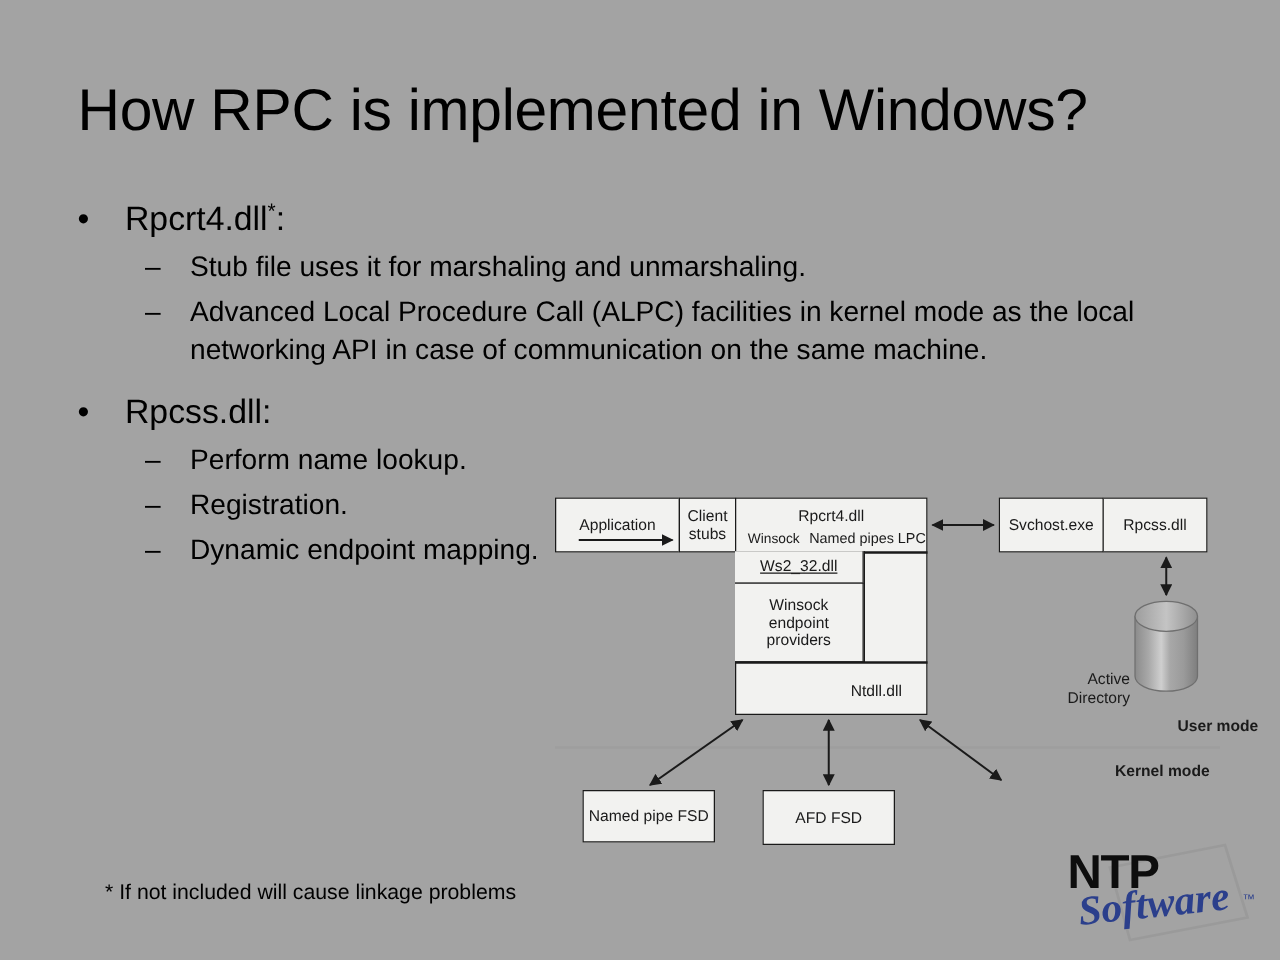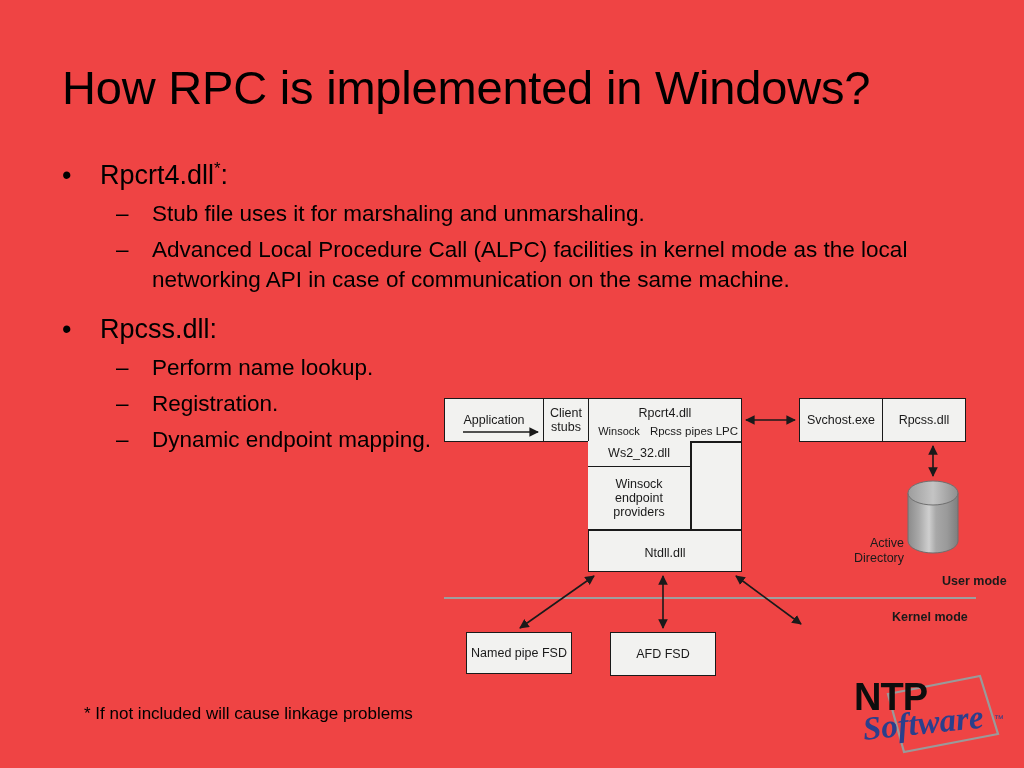--- a/index.html
+++ b/index.html
@@ -9,21 +9,21 @@
     background: #ffffff;
   }
   body {
     font-family: "Liberation Sans", sans-serif;
     color: #000000;
   }
   #slide {
     position: relative;
     width: 1024px;
     height: 768px;
-    background: #ef4444;
+    background: #a3a3a3;
     overflow: hidden;
   }
 
   
   #slide-title {
     position: absolute;
     left: 62px;
     top: 62px;
     width: 900px;
     font-size: 47px;
@@ -214,40 +214,40 @@
 
     <div class="dbox" style="left:144px; top:20px; width:154px; height:174px; display:block;"></div>
 
     <div class="dplain" style="left:144px; top:28px; width:154px;">
       <span>Rpcrt4.dll</span>
     </div>
     <div class="dplain" style="left:146px; top:47px; width:58px; font-size:11px;">
       <span>Winsock</span>
     </div>
     <div class="dplain" style="left:202px; top:47px; width:96px; font-size:11.5px;">
-      <span>Rpcss pipes LPC</span>
+      <span>Named pipes LPC</span>
     </div>
 
     <div class="hline" style="left:144px; top:63px; width:154px;"></div>
 
     <div class="vline" style="left:246px; top:63px; height:89px;"></div>
 
-    <div class="dbox" style="left:144px; top:63px; width:103px; height:26px; border-top:none; border-left:none;">
+    <div class="dbox" style="left:144px; top:63px; width:103px; height:26px; border-top:none; border-left:none;text-decoration:underline;">
       <span>Ws2_32.dll</span>
     </div>
 
     <div class="dbox" style="left:144px; top:88px; width:103px; height:64px; border-left:none;">
       <span style="padding:0 5px;">Winsock endpoint providers</span>
     </div>
 
     <div class="hline" style="left:144px; top:151px; width:154px;"></div>
 
     <div class="dplain" style="left:144px; top:112px; width:154px; top:112px;">
     </div>
-    <div class="dplain" style="left:144px; top:168px; width:154px;">
+    <div class="dplain" style="left:144px; top:168px; width:154px;padding-left:36px;">
       <span>Ntdll.dll</span>
     </div>
 
     <div class="dbox" style="left:438px; top:20px; width:84px; height:44px;">
       <span>Rpcss.dll</span>
     </div>
 
     <div class="dbox" style="left:355px; top:20px; width:84px; height:44px;">
       <span>Svchost.exe</span>
     </div>

